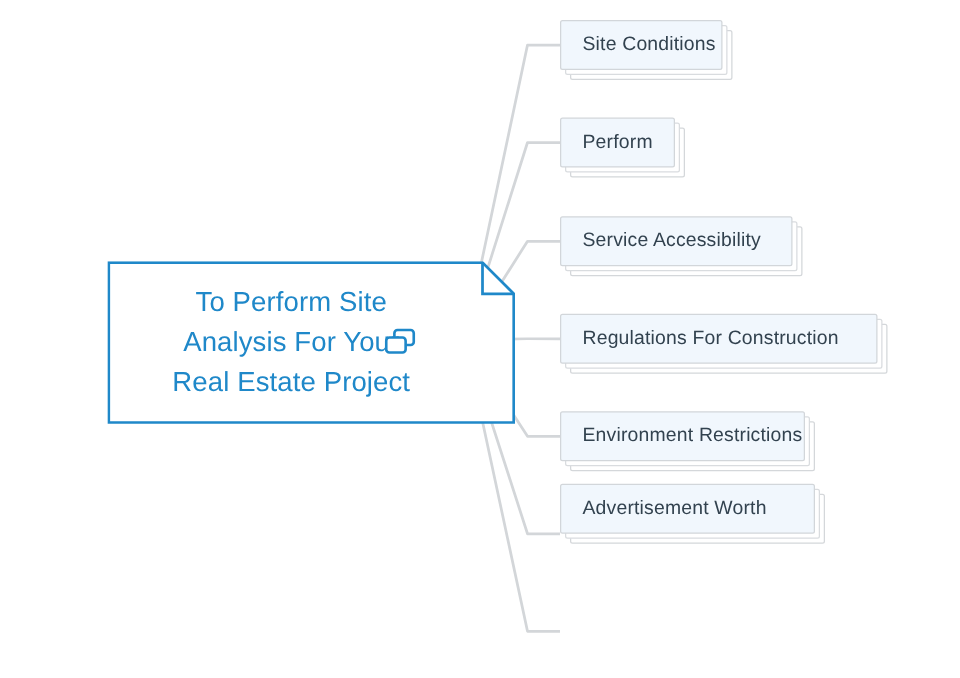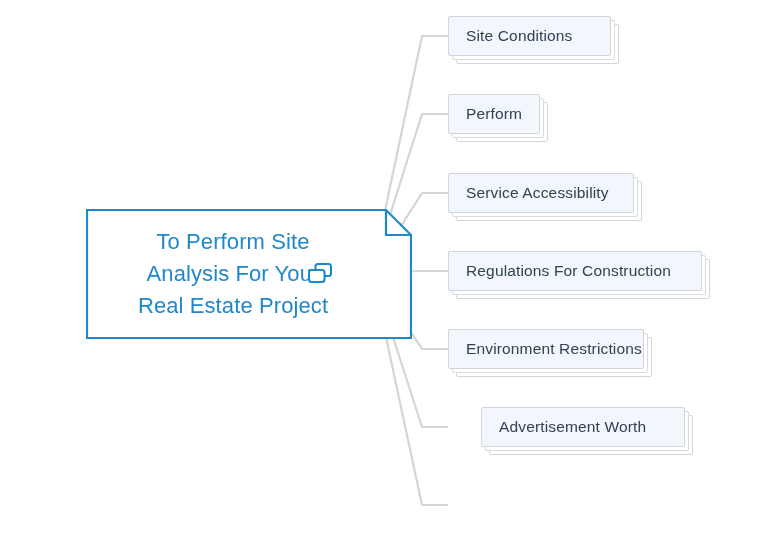--- a/index.html
+++ b/index.html
@@ -146,21 +146,21 @@
     <div class="root-text">To Perform Site
 Analysis For Your
 Real Estate Project</div>
   </div>
 
   <svg id="copy-icon" viewBox="0 0 28 26" width="28" height="26" aria-hidden="true">
     <rect x="9.5" y="3" width="15.5" height="12" rx="2.5" ry="2.5" fill="none" stroke="#1f88c9" stroke-width="2.1"></rect>
     <rect x="3" y="9" width="15.5" height="12" rx="2.5" ry="2.5" fill="#ffffff" stroke="#1f88c9" stroke-width="2.1"></rect>
   </svg>
 
-  <div class="child-node" style="left:448px; top:16px; width:163px; height:40px;">
+  <div class="child-node" style="left:448px; top:16px; width:130px; height:40px;">
     <div class="card-stack-back"></div>
     <div class="card-stack-mid"></div>
     <div class="card-face">
       <span class="card-label">Site Conditions</span>
     </div>
   </div>
 
   <div class="child-node" style="left:448px; top:94px; width:92px; height:40px;">
     <div class="card-stack-back"></div>
     <div class="card-stack-mid"></div>
@@ -186,21 +186,21 @@
   </div>
 
   <div class="child-node" style="left:448px; top:329px; width:196px; height:40px;">
     <div class="card-stack-back"></div>
     <div class="card-stack-mid"></div>
     <div class="card-face">
       <span class="card-label">Environment Restrictions</span>
     </div>
   </div>
 
-  <div class="child-node" style="left:448px; top:407px; width:204px; height:40px;margin-left:33px;">
+  <div class="child-node" style="left:448px; top:387px; width:204px; height:40px;">
     <div class="card-stack-back"></div>
     <div class="card-stack-mid"></div>
     <div class="card-face">
       <span class="card-label">Advertisement Worth</span>
     </div>
   </div>
 
 
 </div>
 

